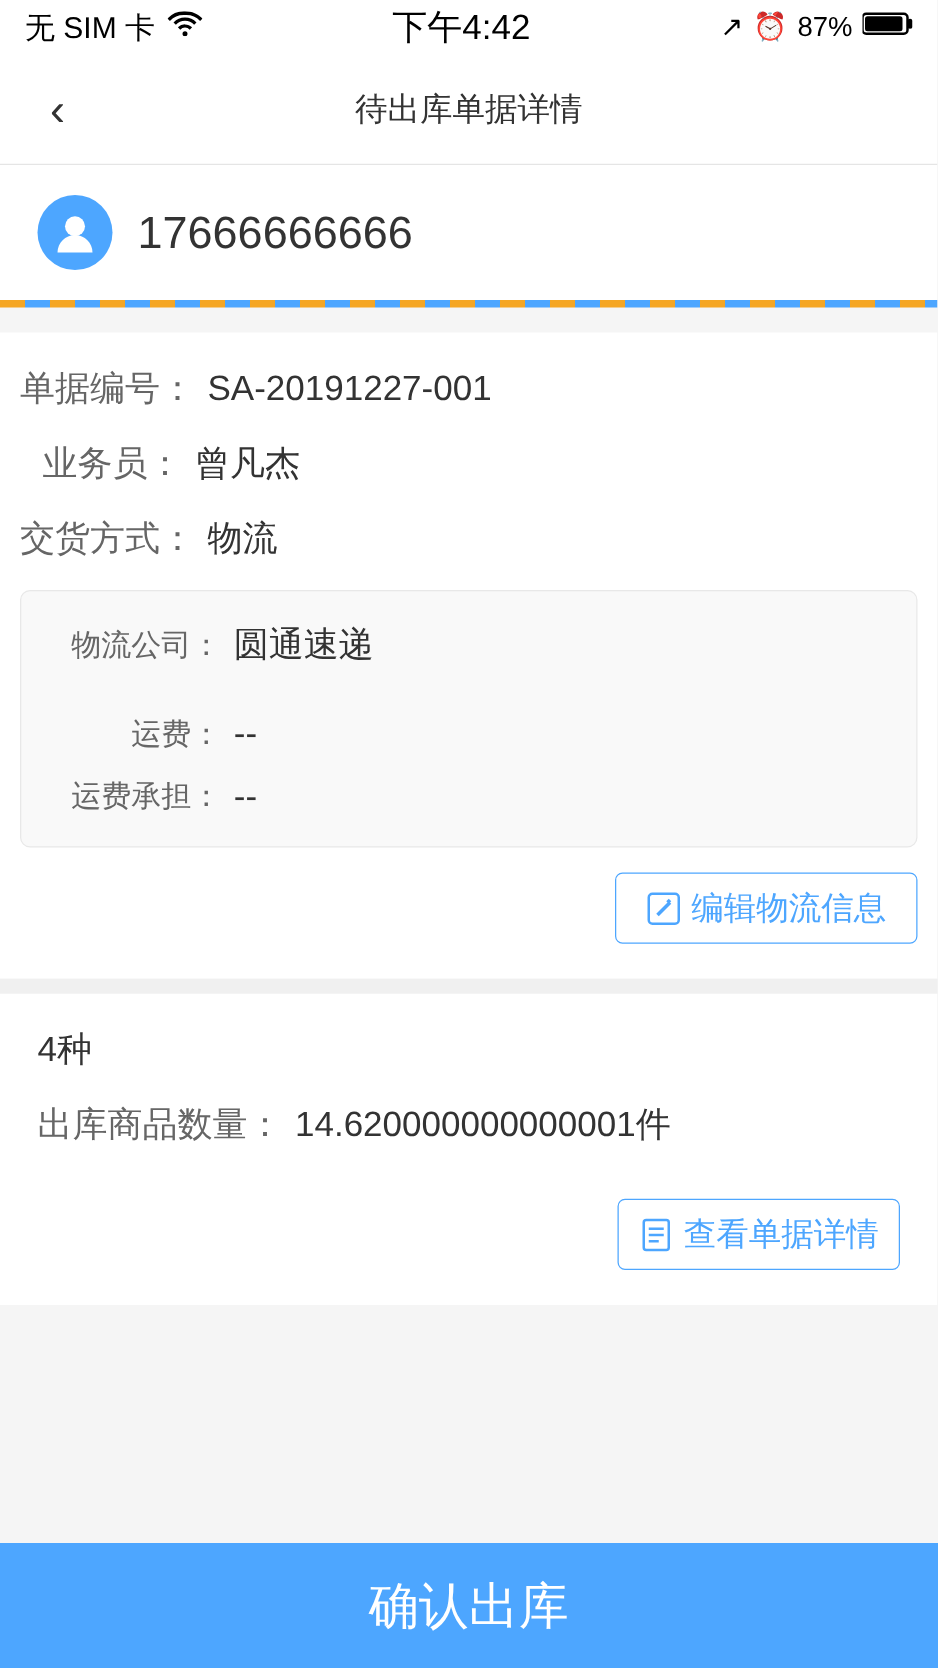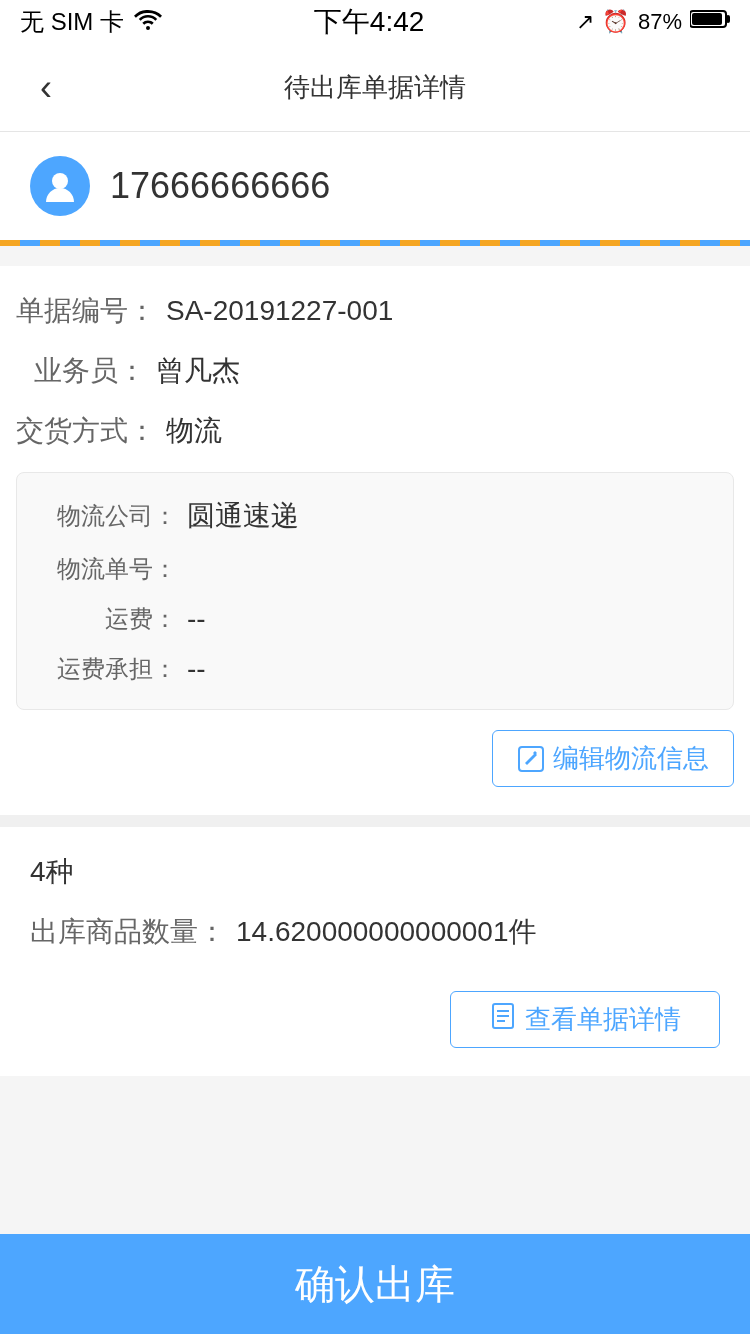--- a/index.html
+++ b/index.html
@@ -195,25 +195,25 @@
 
     
     .view-btn-row {
       display: flex;
       justify-content: flex-end;
       padding: 20px 0 4px 0;
     }
     .view-btn {
       border: 1px solid #4da6ff;
       border-radius: 6px;
-      padding: 10px 38px;
+      padding: 10px 16px;
       color: #4da6ff;
       font-size: 26px;
       display: flex;
-      align-items: flex-start;
+      align-items: center;
       gap: 8px;
       background: #fff;
       cursor: pointer;
     }
 
     
     .confirm-bar {
       position: fixed;
       bottom: 0;
       left: 0;
@@ -296,21 +296,20 @@
       <span class="info-label">交货方式：</span>
       <span class="info-value">物流</span>
     </div>
 
     <div class="logistics-card">
       <div class="logistics-row">
         <span class="logistics-label">物流公司：</span>
         <span class="logistics-value">圆通速递</span>
       </div>
       <div class="logistics-row">
-        <span class="logistics-label">物流单号：</span>
       </div>
       <div class="logistics-row">
         <span class="logistics-label">运费：</span>
         <span class="logistics-value">--</span>
       </div>
       <div class="logistics-row">
         <span class="logistics-label">运费承担：</span>
         <span class="logistics-value">--</span>
       </div>
     </div>

